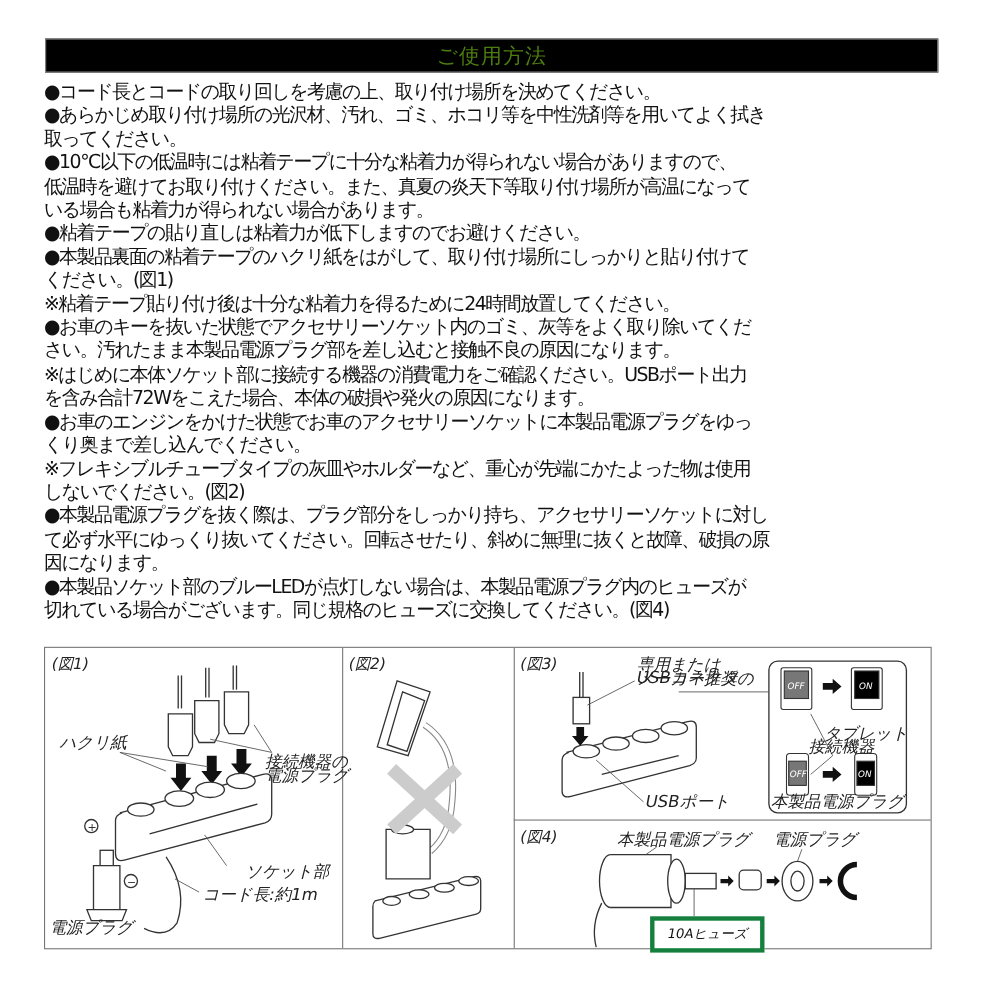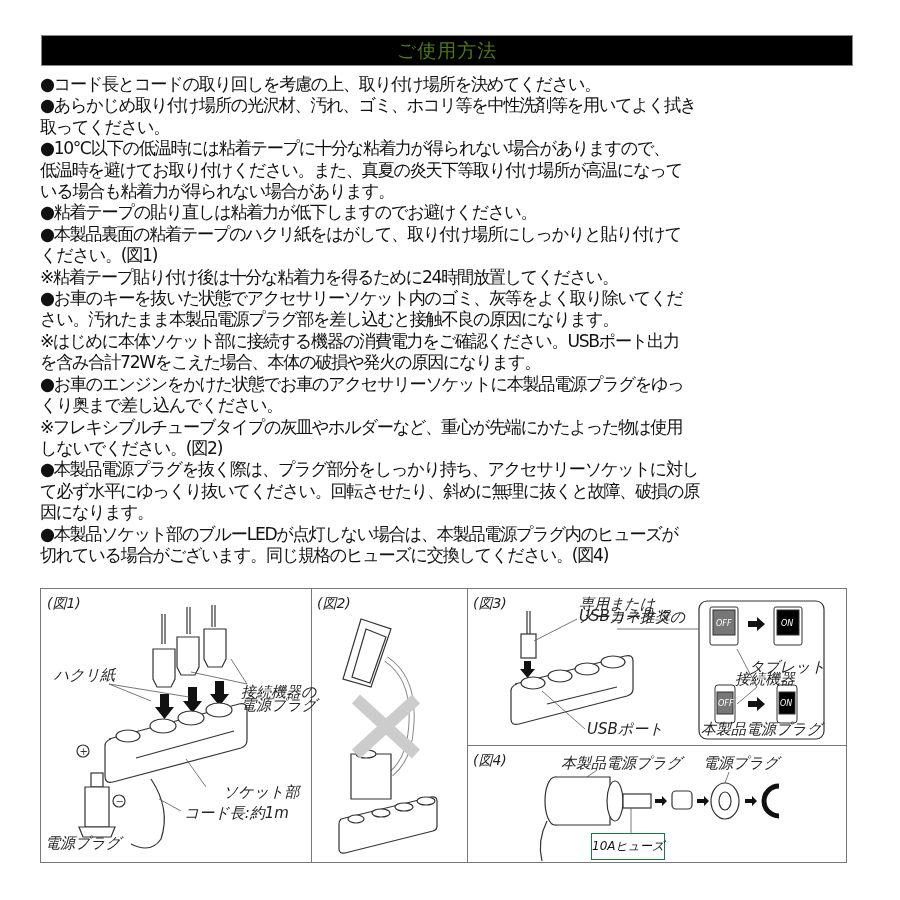--- a/index.html
+++ b/index.html
@@ -11,21 +11,21 @@
   .instructions { position: absolute; left: 40px; top: 74px; width: 820px; }
   .line { font-size: 17.6px; line-height: 21.4px; white-space: nowrap; letter-spacing: -1.35px;
           font-weight: 400; transform-origin: left; }
   .fig-frame { position: absolute; left: 40px; top: 588px; width: 807px; height: 275px;
     border: 1.5px solid #777; box-sizing: border-box; font-style: italic; }
   .panel { position: absolute; box-sizing: border-box; }
   .panel-label { position: absolute; left: 6px; top: 6px; font-size: 14px; color: #222; }
   .vline { position: absolute; top: 0; bottom: 0; width: 0; border-left: 1.5px solid #777; }
   .hline { position: absolute; height: 0; border-top: 1.5px solid #777; }
   .callout { position: absolute; font-size: 15px; color: #222; white-space: nowrap; line-height: 13px; }
-  .fuse-box { position: absolute; border: 1px solid #15803d; font-size: 12px; padding: 4px 0; background: #fff; }
+  .fuse-box { position: absolute; border: 4px solid #15803d; font-size: 12px; padding: 4px 12px; background: #fff; }
   svg { position: absolute; left: 0; top: 0; overflow: visible; }
   .screen-lbl { font-size: 8px; fill: #fff; font-family: "DejaVu Sans", sans-serif; }
 </style>
 </head>
 <body>
 
 <div class="header-bar">
   <span>ご使用方法</span>
 </div>
 

